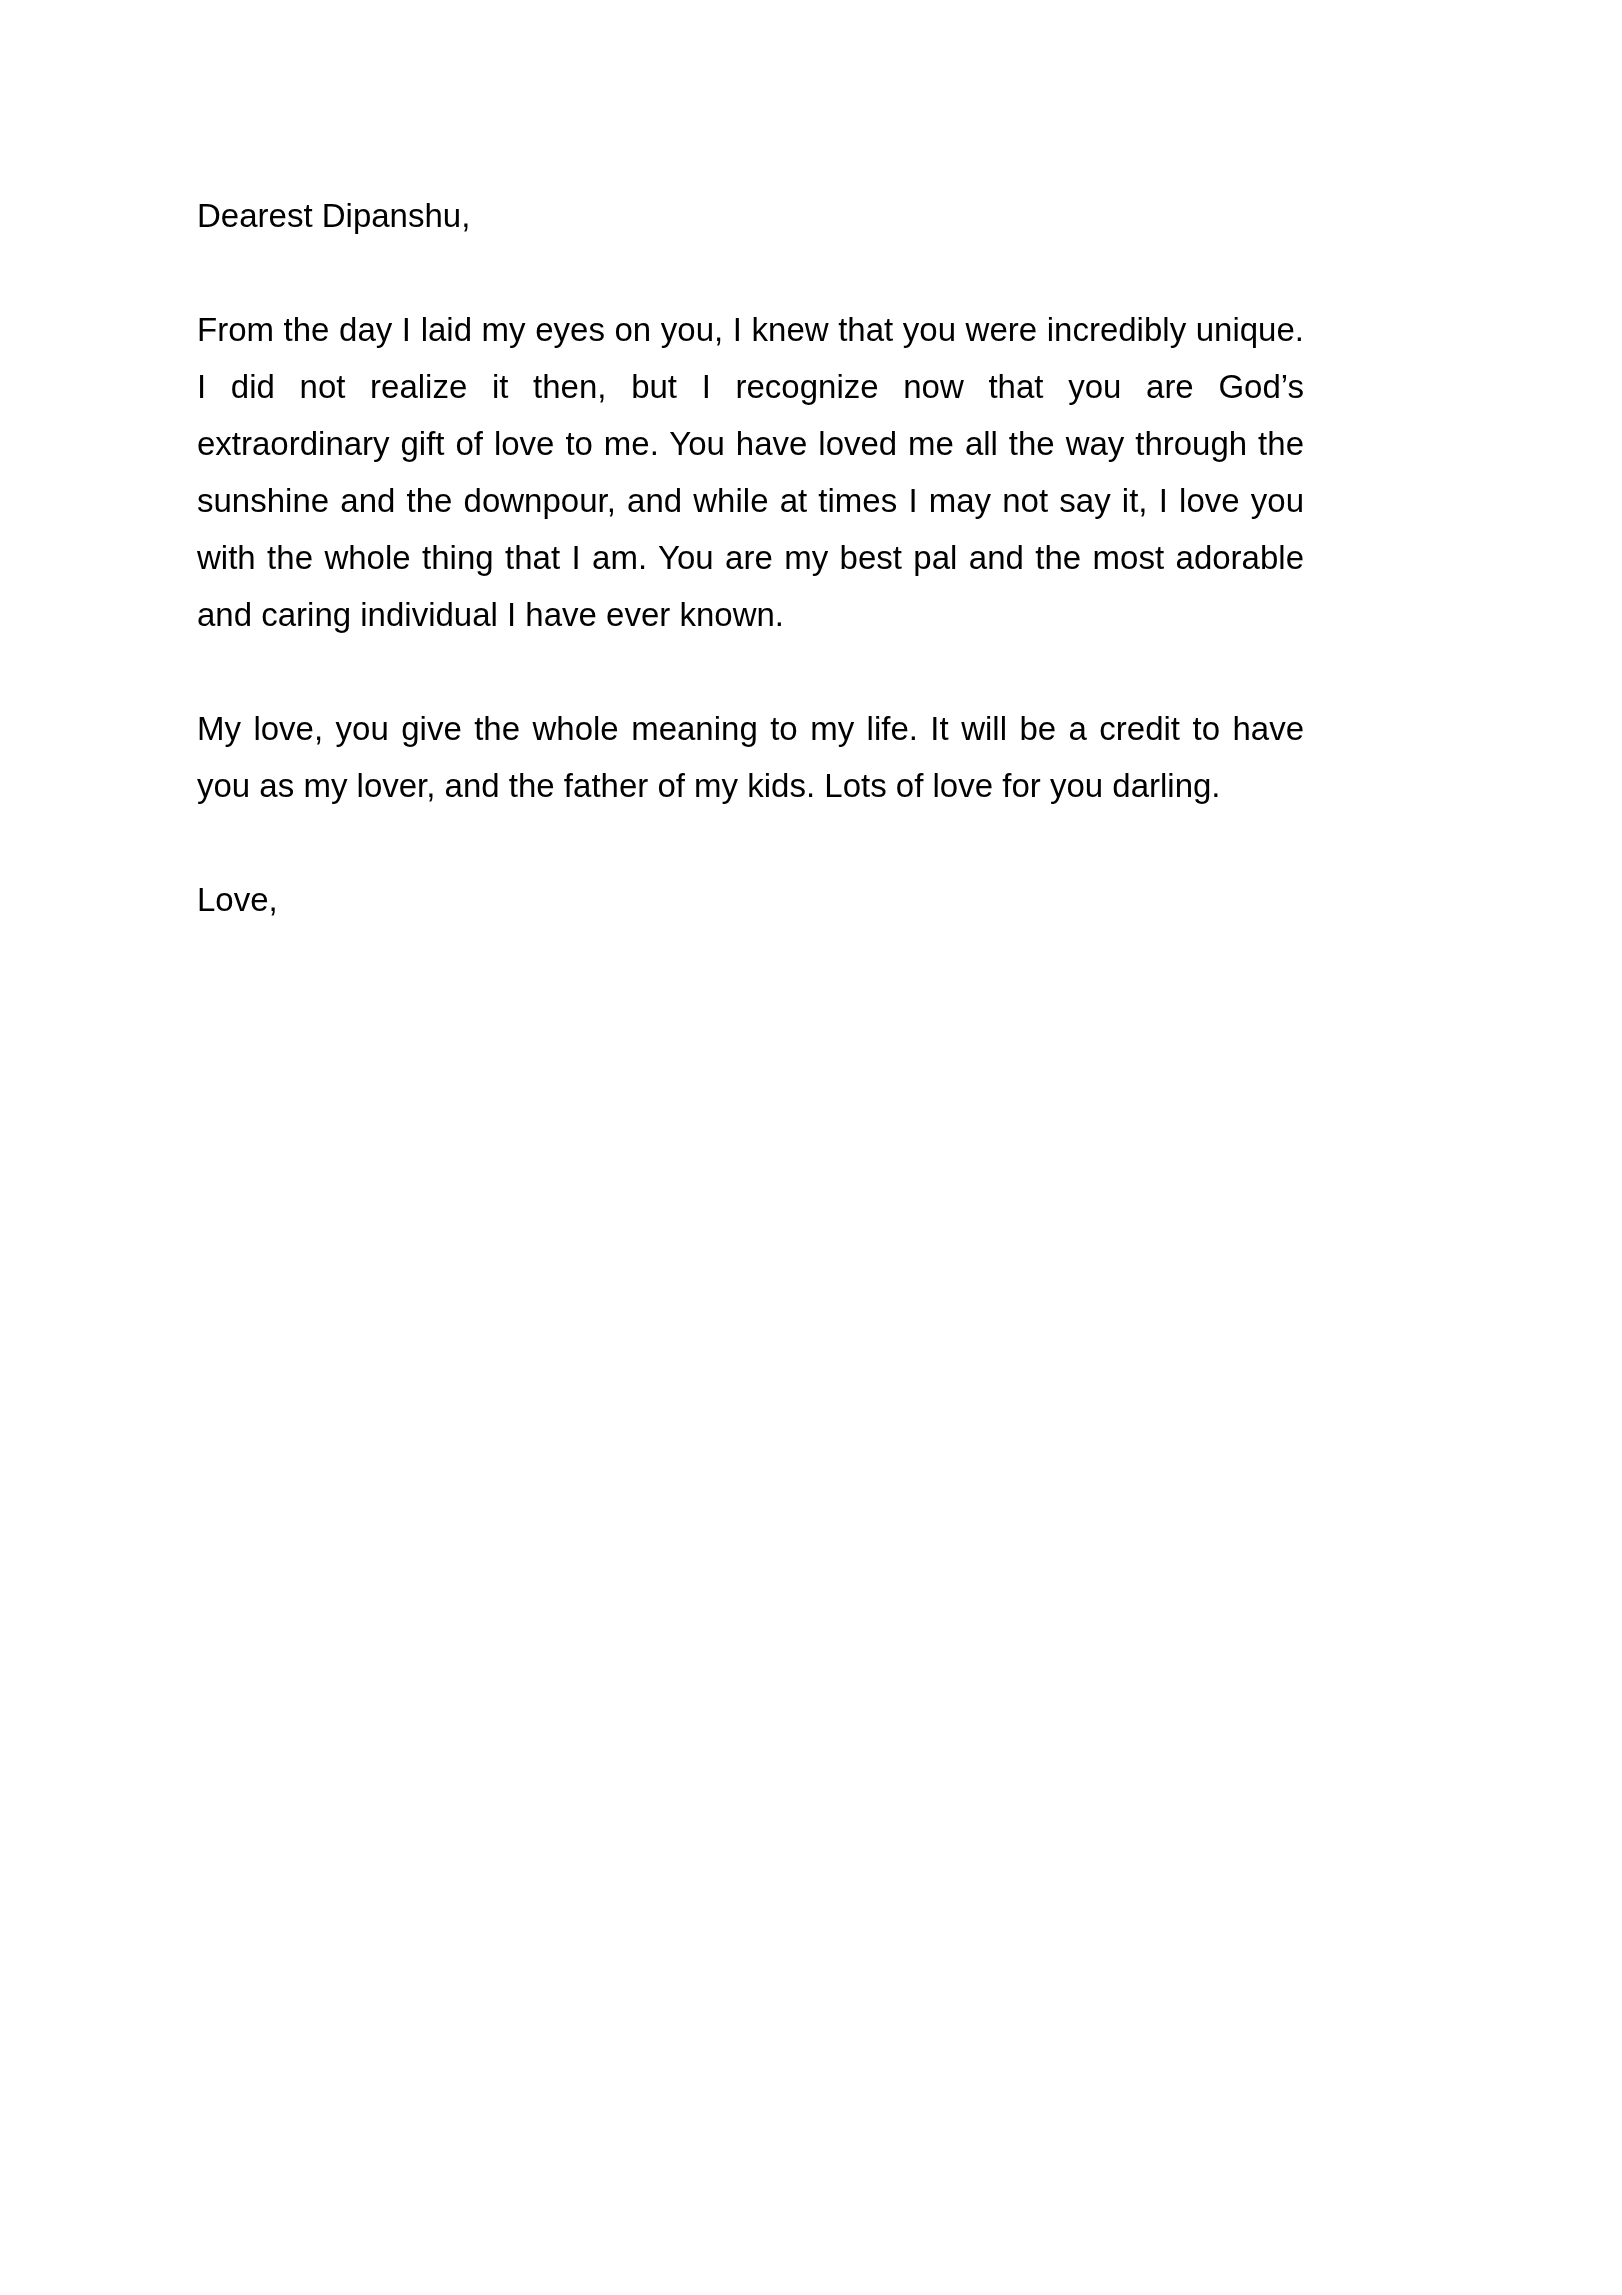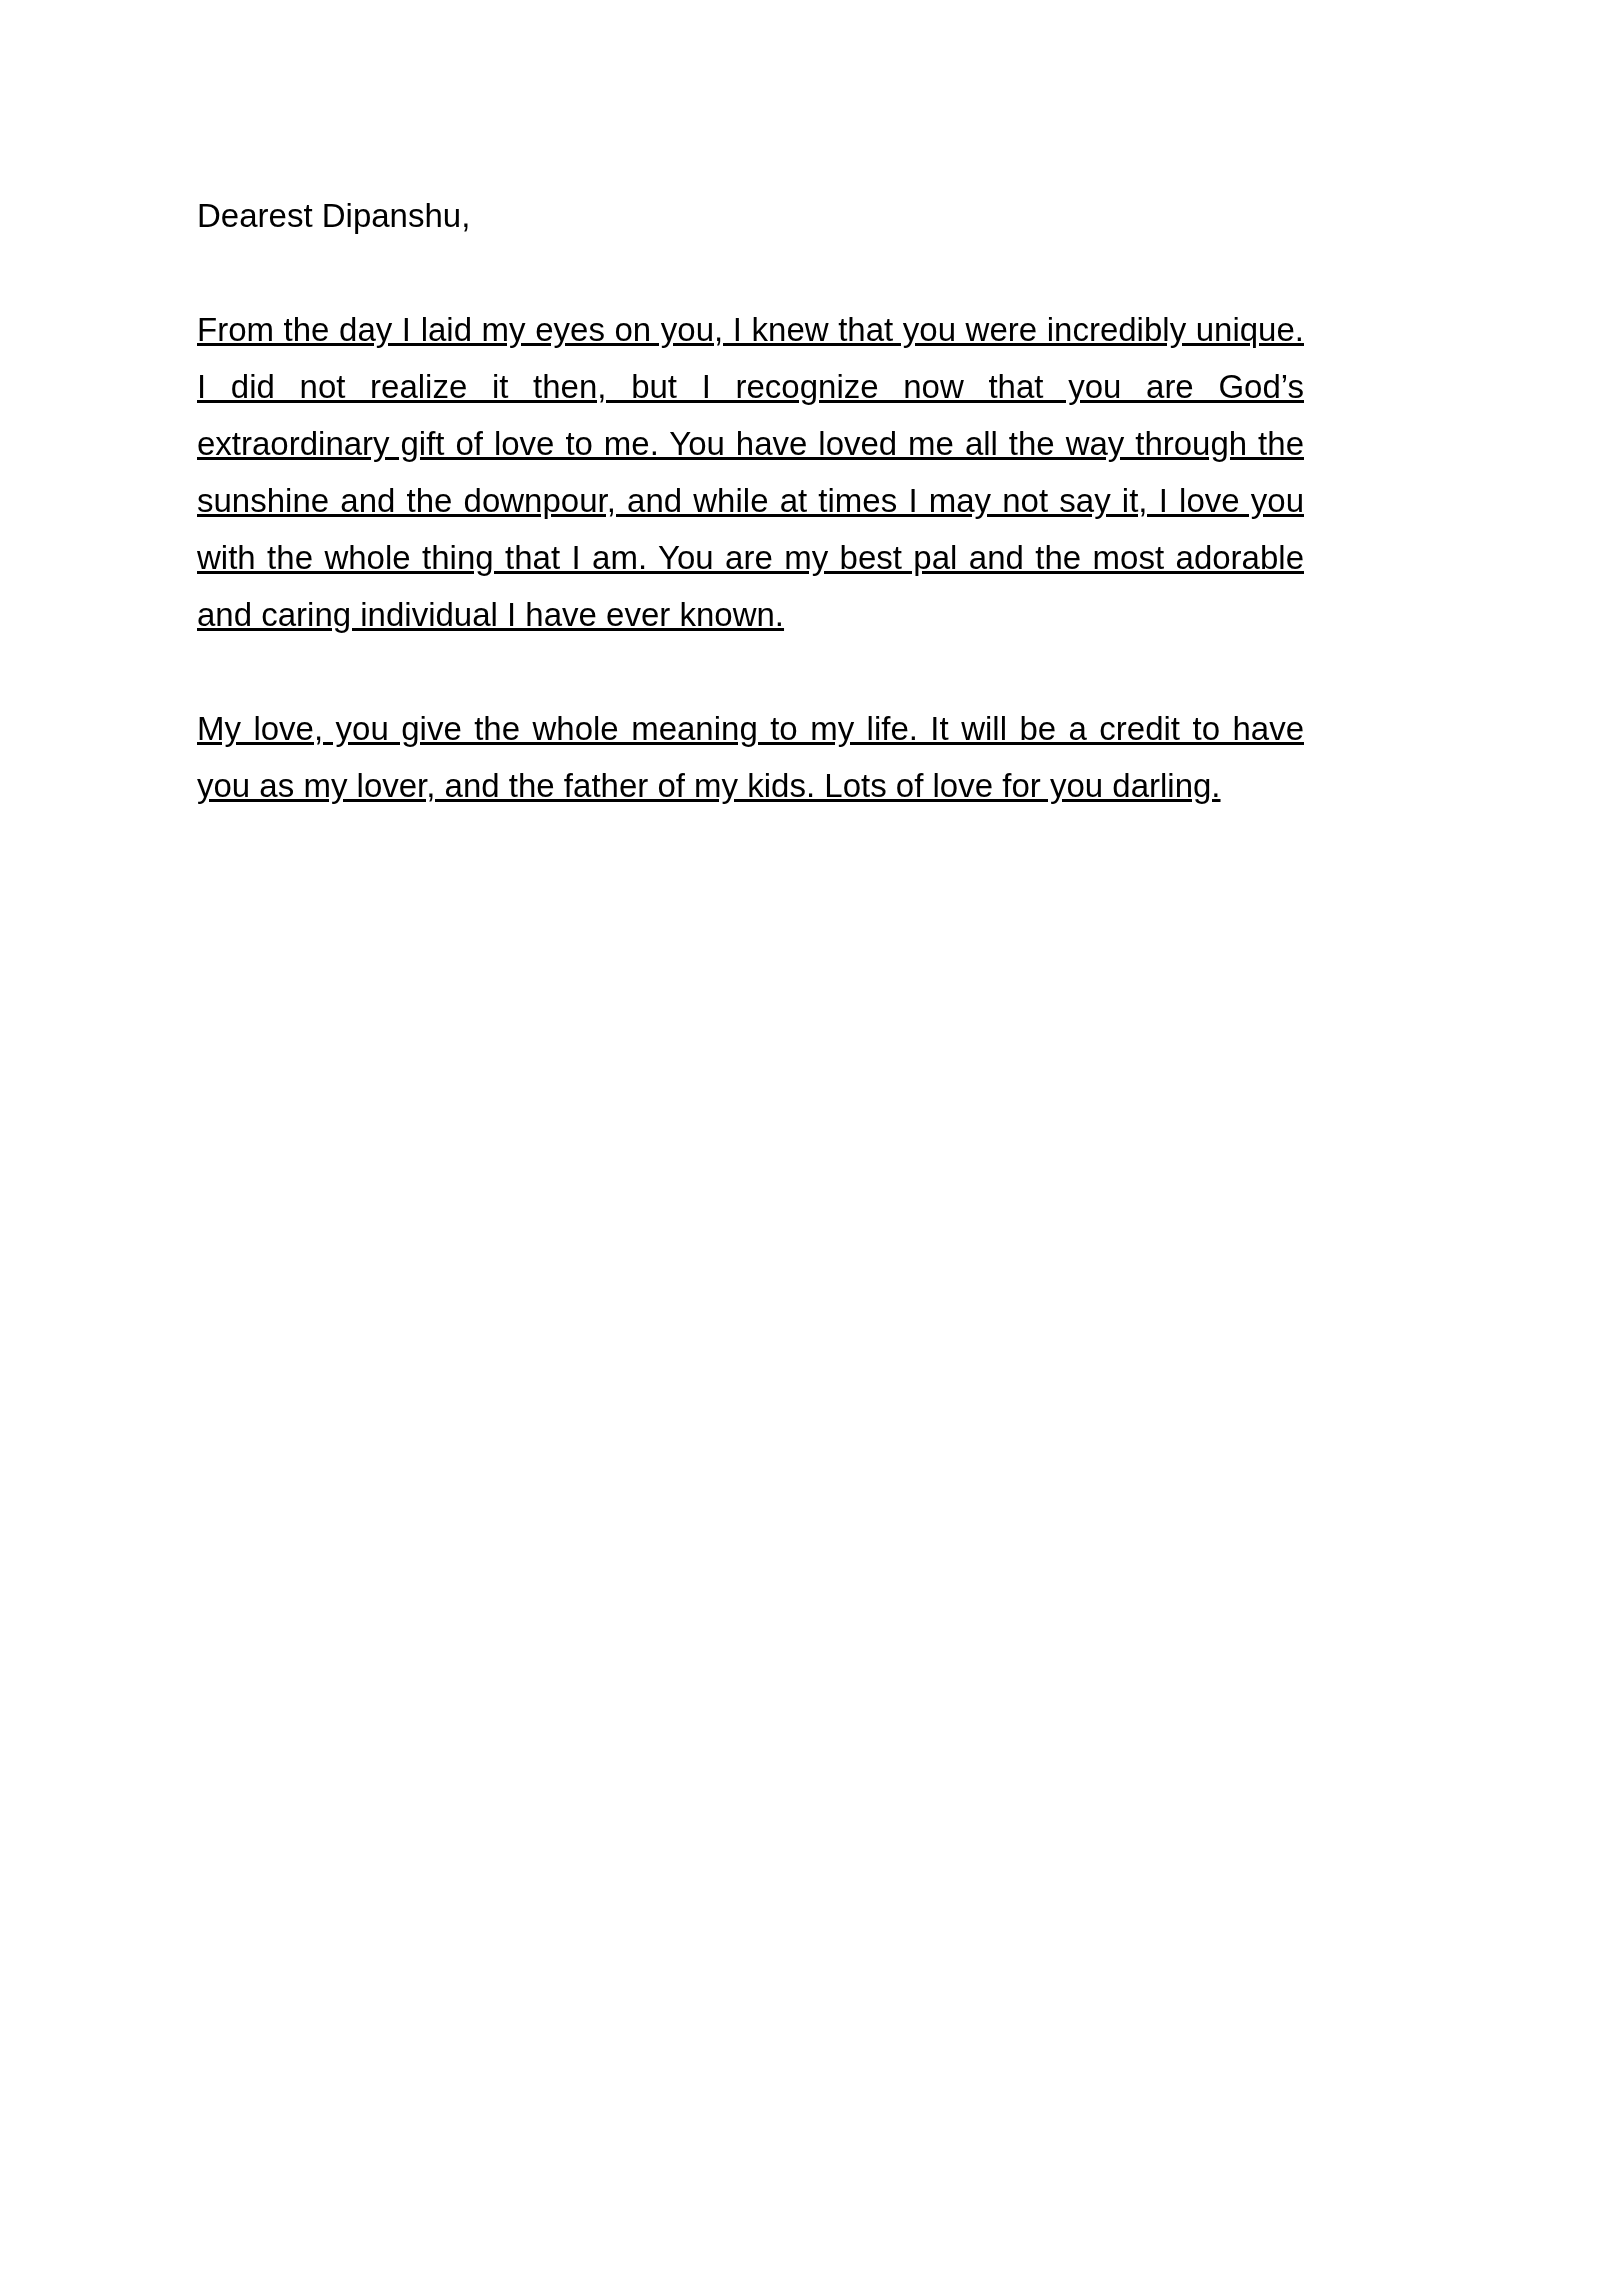--- a/index.html
+++ b/index.html
@@ -19,31 +19,31 @@
     line-height: 57px;
     color: #000000;
     overflow: hidden;
   }
   .para {
     margin: 0 0 57px 0;
     padding: 0;
   }
   .justified {
     text-align: justify;
-    text-decoration: underline;
   }
   .single-line {
     text-align: left;
   }
 </style>
 </head>
 <body>
 
 <div class="page">
   <p class="para single-line">Dearest Dipanshu,</p>
 
   <p class="para justified">From the day I laid my eyes on you, I knew that you were incredibly unique. I did not realize it then, but I recognize now that you are God’s extraordinary gift of love to me. You have loved me all the way through the sunshine and the downpour, and while at times I may not say it, I love you with the whole thing that I am. You are my best pal and the most adorable and caring individual I have ever known.</p>
 
   <p class="para justified">My love, you give the whole meaning to my life. It will be a credit to have you as my lover, and the father of my kids. Lots of love for you darling.</p>
 
+  <p class="para single-line">Love,</p>
 
 </div>
 
 
 </body></html>

